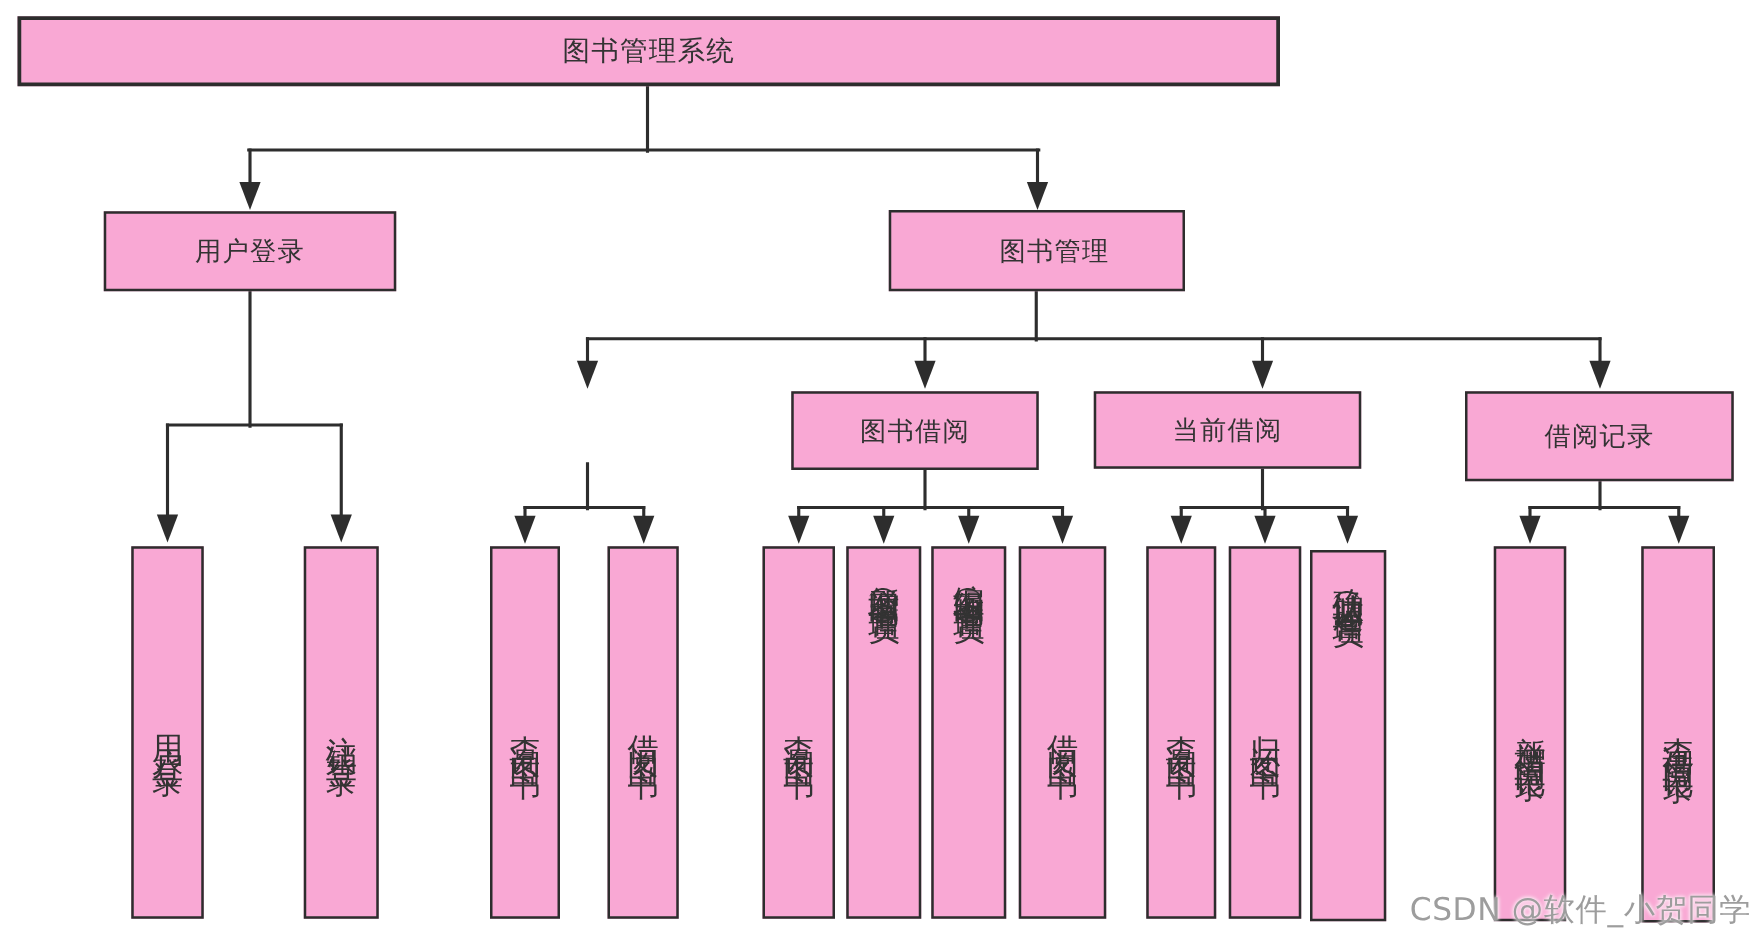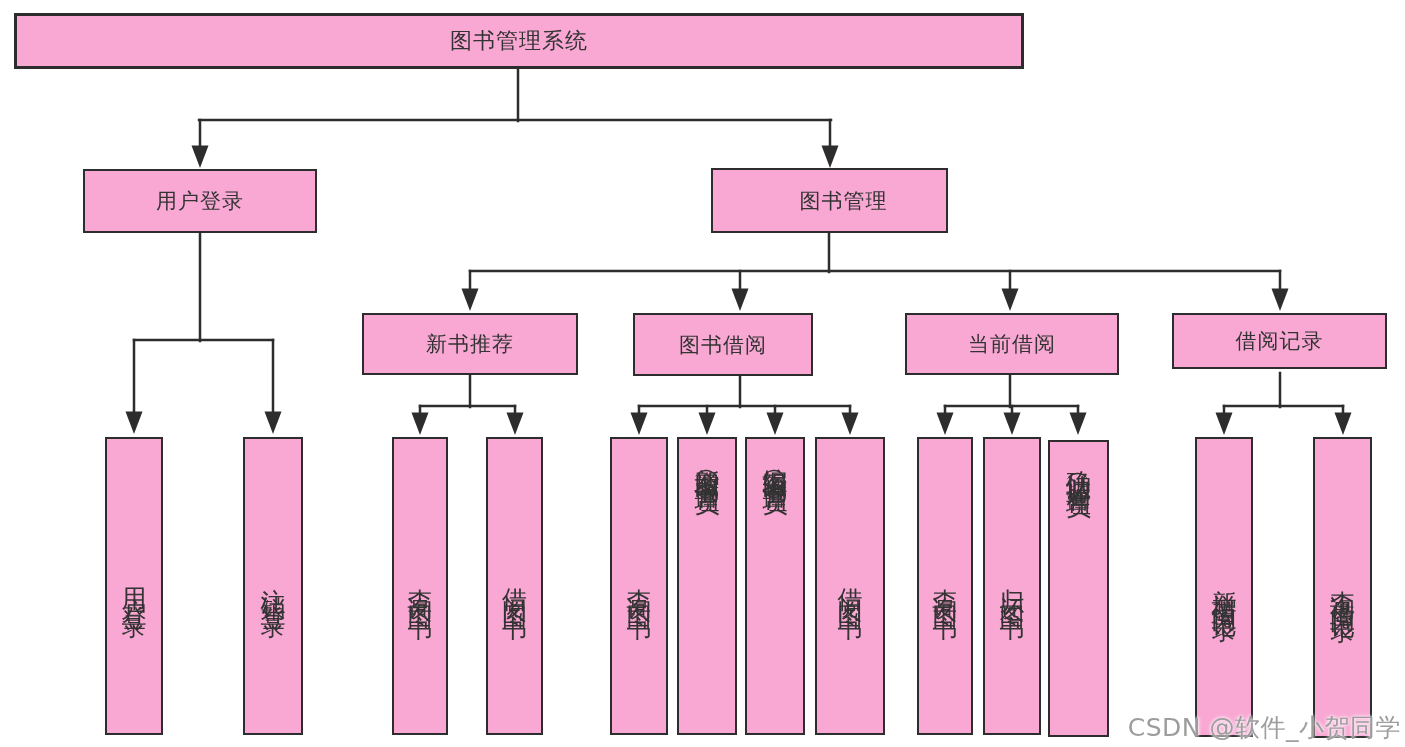--- a/index.html
+++ b/index.html
@@ -77,30 +77,27 @@
     <span class="hlabel">图书管理系统</span>
   </div>
 
   <div class="box" style="left:83px;top:169px;width:234px;height:64px;">
     <span class="hlabel">用户登录</span>
   </div>
   <div class="box" style="left:711px;top:168px;width:237px;height:65px;padding-left:28px;">
     <span class="hlabel">图书管理</span>
   </div>
 
-  <div class="box" style="left:362px;top:313px;width:216px;height:62px;">
-    <span class="hlabel">新书推荐</span>
-  </div>
-  <div class="box" style="left:633px;top:313px;width:180px;height:63px;text-align:center;">
+  <div class="box" style="left:633px;top:313px;width:198px;height:63px;text-align:center;">
     <span class="hlabel">图书借阅</span>
   </div>
-  <div class="box" style="left:905px;top:313px;width:214px;height:62px;">
+  <div class="box" style="left:875px;top:313px;width:214px;height:62px;">
     <span class="hlabel">当前借阅</span>
   </div>
-  <div class="box" style="left:1172px;top:313px;width:215px;height:56px;">
+  <div class="box" style="left:1172px;top:313px;width:215px;height:72px;">
     <span class="hlabel">借阅记录</span>
   </div>
 
   <div class="box leaf" style="left:105px;top:437px;width:58px;height:298px;">
     <span class="vtext">用户登录</span>
   </div>
   <div class="box leaf" style="left:243px;top:437px;width:60px;height:298px;">
     <span class="vtext">注销登录</span>
   </div>
 

